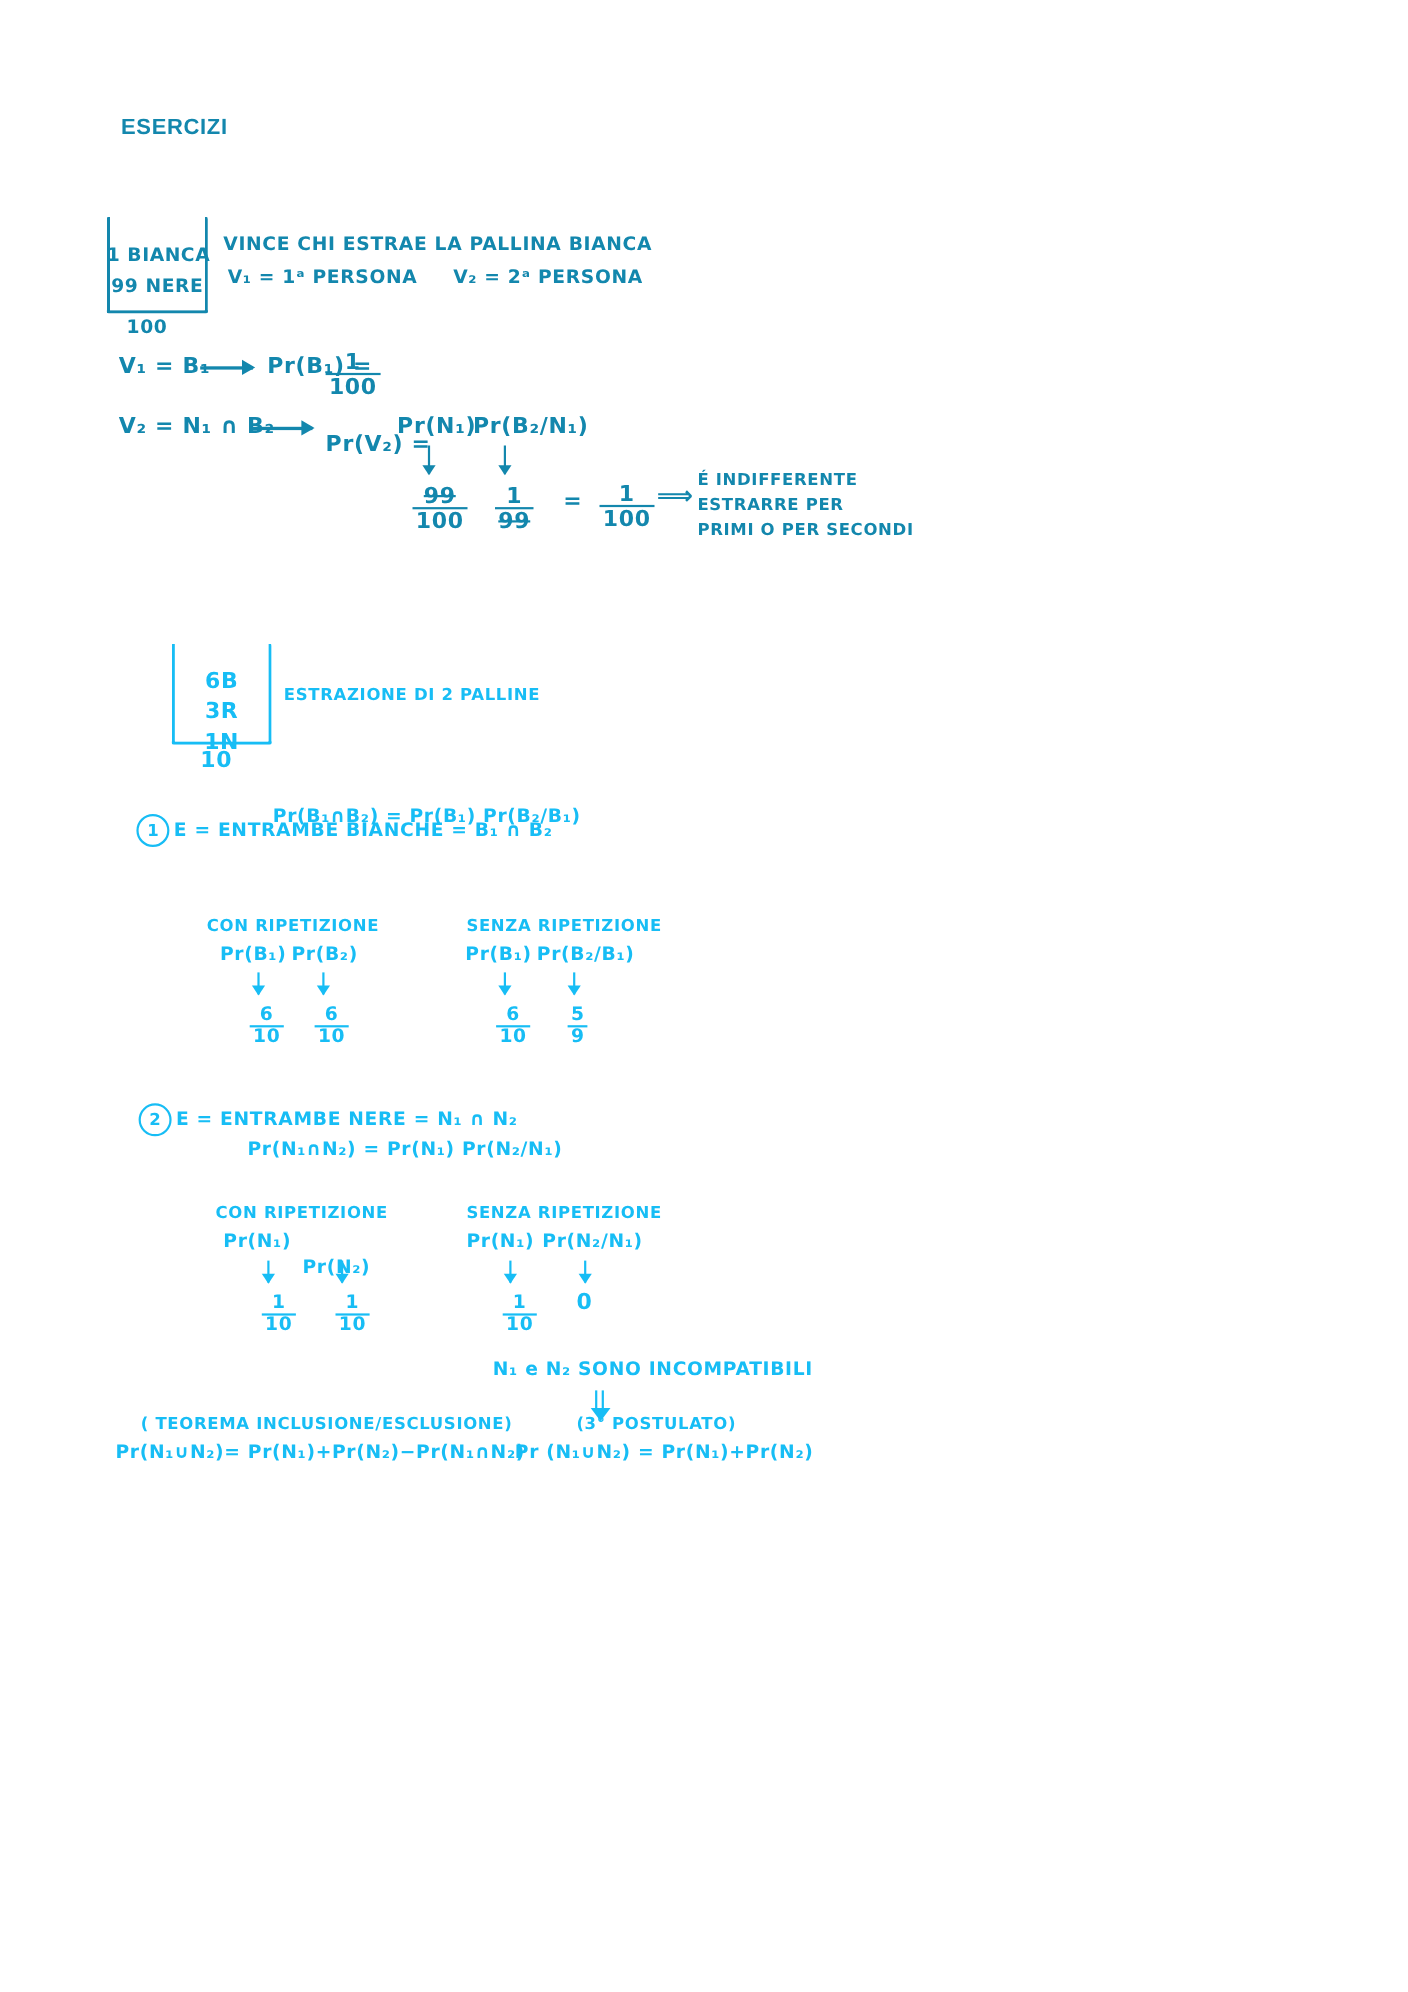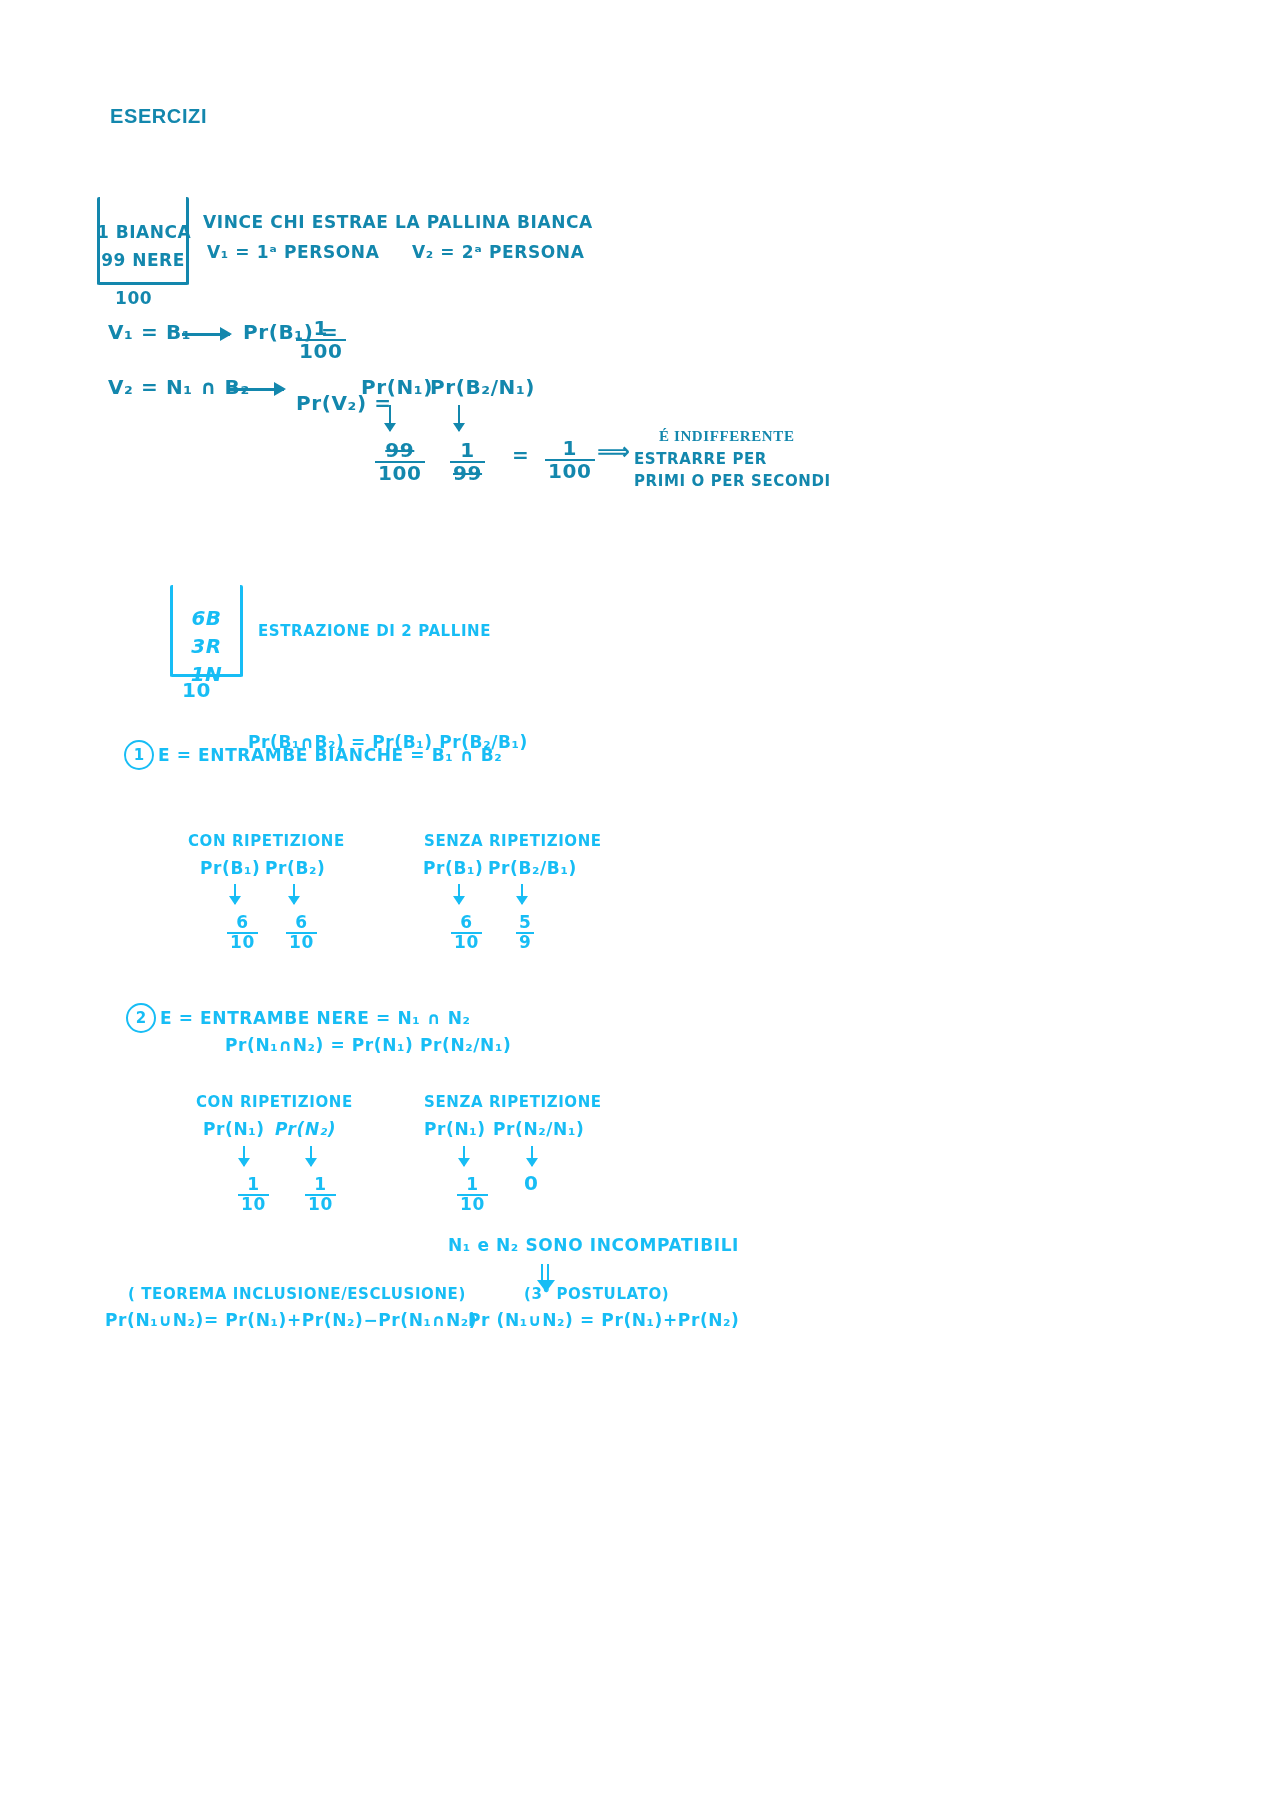--- a/index.html
+++ b/index.html
@@ -144,25 +144,25 @@
     <span class="num">1</span>
     <span class="den">99</span>
   </div>
   <div class="hw lg ink-dark" style="left:512px;top:443px;">=</div>
   <div class="hw lg ink-dark frac" style="left:545px;top:438px;">
     <span class="num">1</span>
     <span class="den">100</span>
   </div>
   <div class="hw xl ink-dark impl" style="left:597px;top:437px;">⟹</div>
 
-  <div class="hw sm ink-dark" style="left:659px;top:427px;font-family:Liberation Serif, serif;">É INDIFFERENTE</div>
+  <div class="hw sm ink-dark" style="left:634px;top:427px;">É INDIFFERENTE</div>
   <div class="hw sm ink-dark" style="left:634px;top:450px;">ESTRARRE PER</div>
   <div class="hw sm ink-dark" style="left:634px;top:472px;">PRIMI O PER SECONDI</div>
 
-  <div class="urn ink-light" style="left:170px;top:585px;width:73px;height:92px;font-style:italic;">
+  <div class="urn ink-light" style="left:156px;top:585px;width:91px;height:92px;">
     <div class="walls"></div>
     <div class="contents hw lg" style="top:2px;">6B</div>
     <div class="contents hw lg" style="top:30px;">3R</div>
     <div class="contents hw lg" style="top:58px;">1N</div>
   </div>
   <div class="urn-total hw lg ink-light" style="left:182px;top:678px;">10</div>
 
   <div class="hw sm ink-light" style="left:258px;top:622px;">ESTRAZIONE DI 2 PALLINE</div>
 
   <div class="circ ink-light" style="left:124px;top:740px;">
@@ -200,21 +200,21 @@
   </div>
 
   <div class="circ ink-light" style="left:126px;top:1003px;">
     <span>2</span>
   </div>
   <div class="hw md ink-light" style="left:160px;top:1008px;">E = ENTRAMBE  NERE  =  N₁ ∩ N₂</div>
   <div class="hw md ink-light" style="left:225px;top:1035px;text-align:center;">Pr(N₁∩N₂) = Pr(N₁) Pr(N₂/N₁)</div>
 
   <div class="hw sm ink-light" style="left:196px;top:1093px;">CON RIPETIZIONE</div>
   <div class="hw md ink-light" style="left:203px;top:1119px;">Pr(N₁)</div>
-  <div class="hw md ink-light" style="left:275px;top:1119px;font-style:italic;">Pr(N₂)</div>
+  <div class="hw md ink-light" style="left:275px;top:1142px;">Pr(N₂)</div>
   <div class="darrow ink-light" style="left:243px;top:1146px;height:20px;"></div>
   <div class="darrow ink-light" style="left:310px;top:1146px;height:20px;"></div>
   <div class="hw md ink-light frac" style="left:238px;top:1176px;">
     <span class="num">1</span>
     <span class="den">10</span>
   </div>
   <div class="hw md ink-light frac" style="left:305px;top:1176px;">
     <span class="num">1</span>
     <span class="den">10</span>
   </div>

